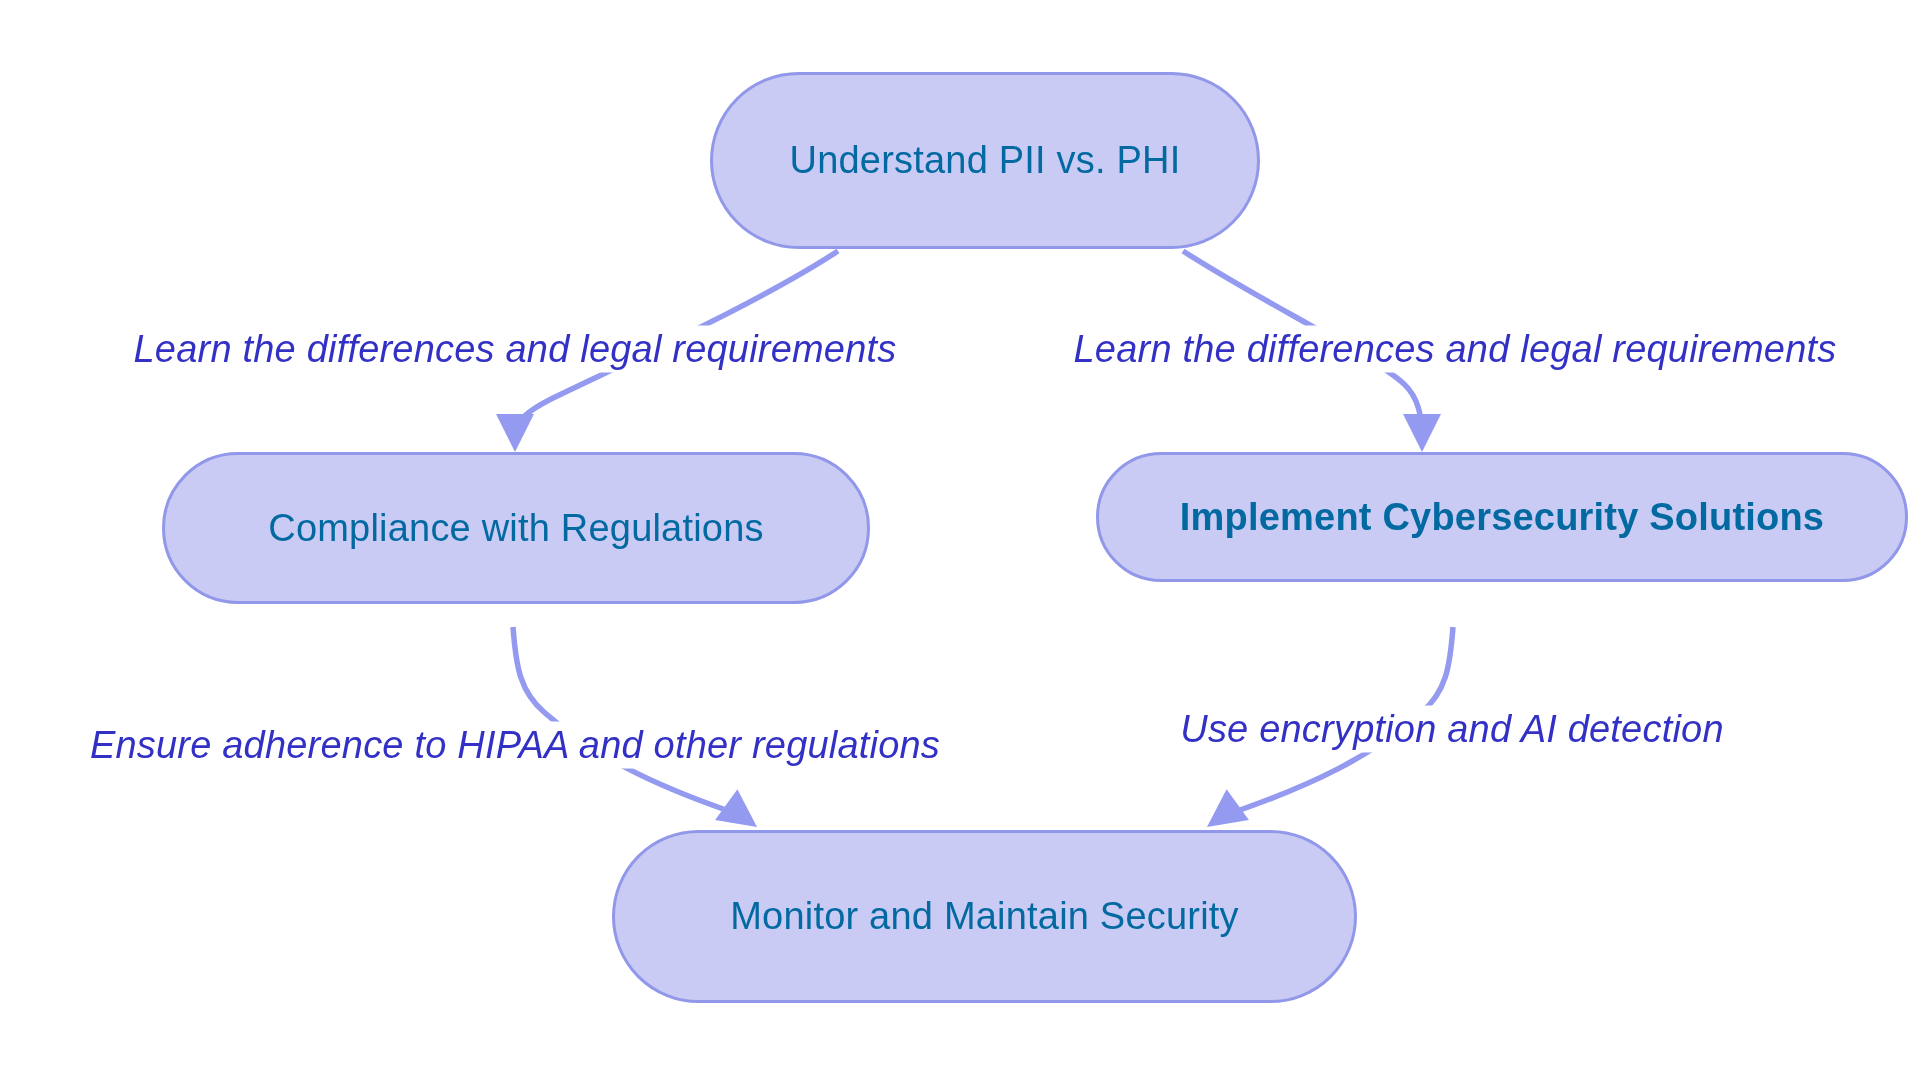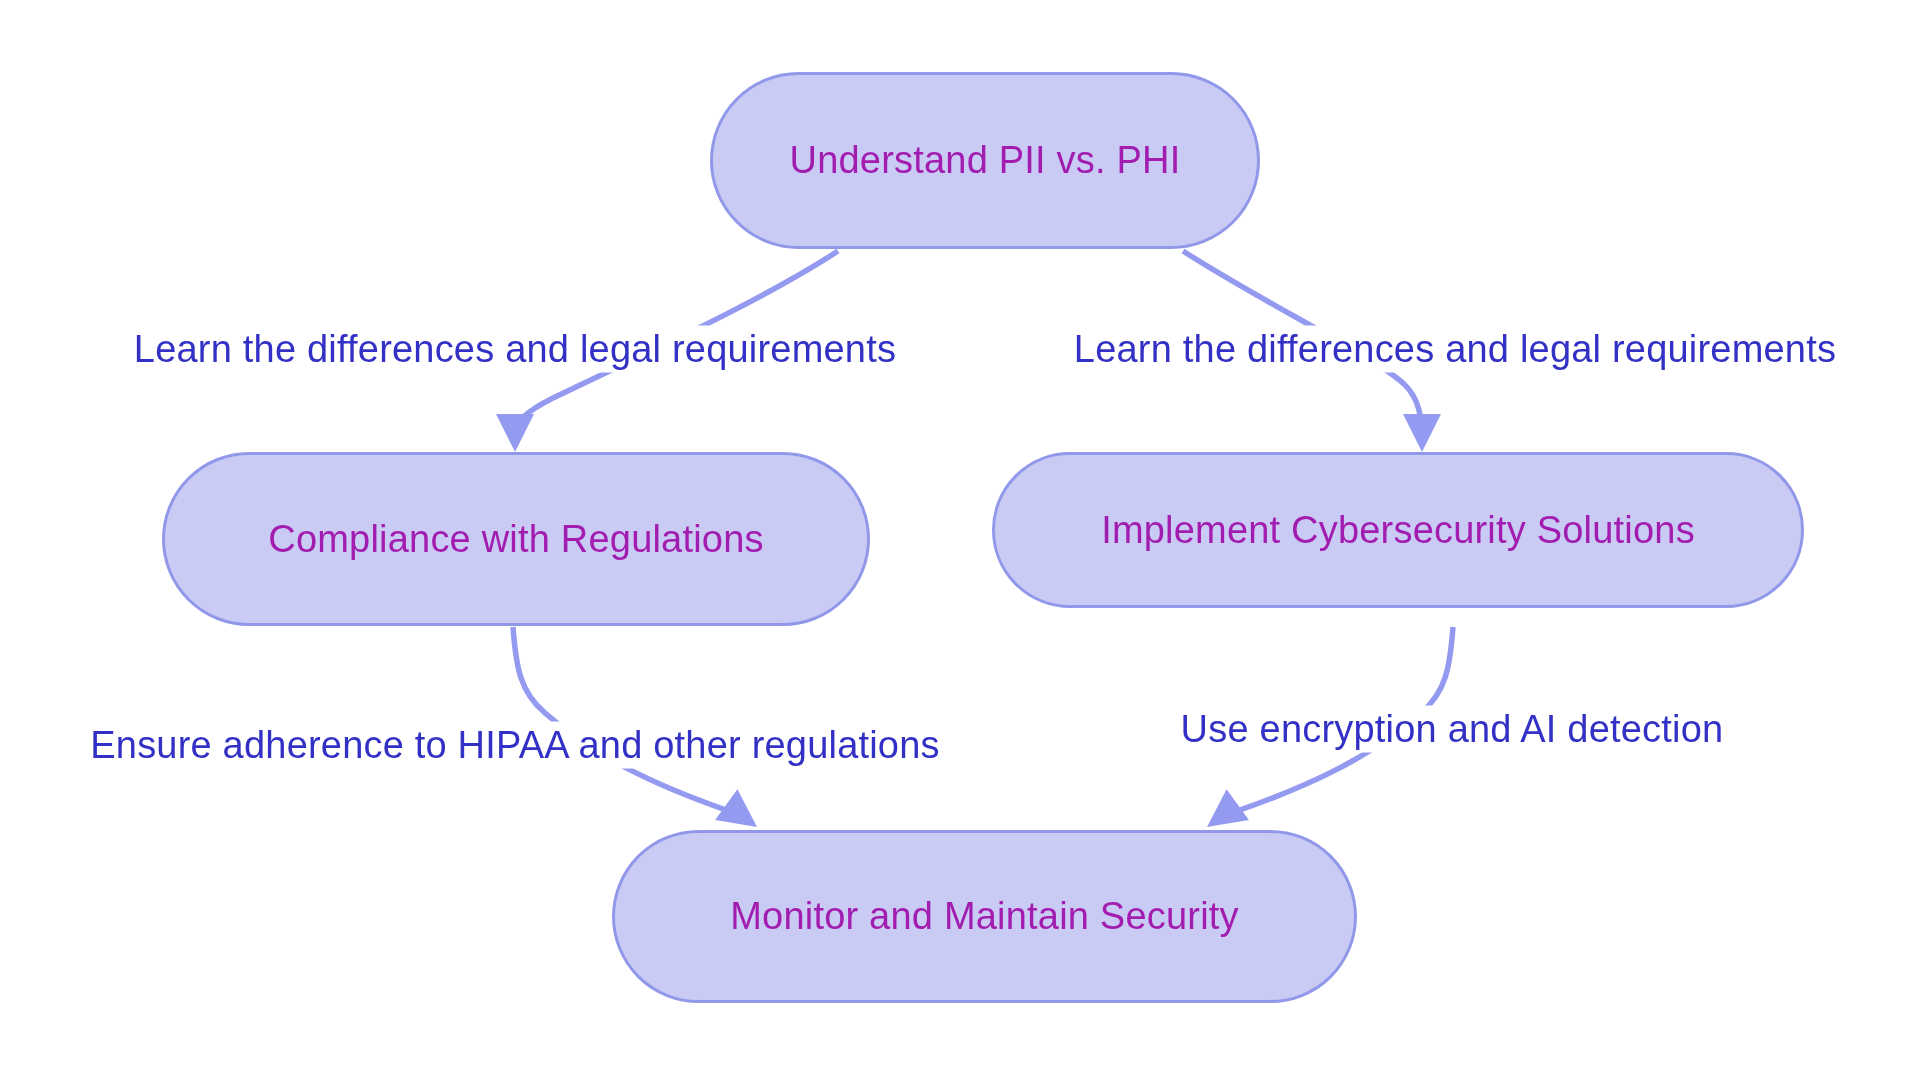--- a/index.html
+++ b/index.html
@@ -13,38 +13,39 @@
   .edges{position:absolute;left:0;top:0;width:1920px;height:1083px;}
   .edge{fill:none;stroke:#949af0;stroke-width:5.5;}
   .arrow{fill:#949af0;stroke:none;}
   .node{
     position:absolute;
     box-sizing:border-box;
     background:#c9cbf4;
     border:3px solid #9197e9;
     border-radius:95px;
     display:flex;align-items:center;justify-content:center;
-    color:#a21caf;
+    color:#0369a1;
     font-size:38px;
     letter-spacing:0.2px;
     white-space:nowrap;
   }
   .node-top{left:710px;top:72px;width:550px;height:177px;}
-  .node-left{left:162px;top:452px;width:708px;height:174px;}
-  .node-right{left:992px;top:452px;width:812px;height:156px;}
+  .node-left{left:162px;top:452px;width:708px;height:152px;}
+  .node-right{left:1096px;top:452px;width:812px;height:130px;font-weight:bold;}
   .node-bottom{left:612px;top:830px;width:745px;height:173px;text-align:right;}
   .edge-label{
     position:absolute;
     transform:translate(-50%,-50%);
     background:#ffffff;
     color:#3331c5;
     font-size:38px;
     letter-spacing:0.2px;
     white-space:nowrap;
     padding:2px 8px;
+    font-style:italic;
   }
   .el-1{left:515px;top:349px;}
   .el-2{left:1455px;top:349px;}
   .el-3{left:515px;top:729px;margin-top:16px;}
   .el-4{left:1452px;top:729px;}
 </style>
 </head>
 <body>
 
 <div class="canvas">

